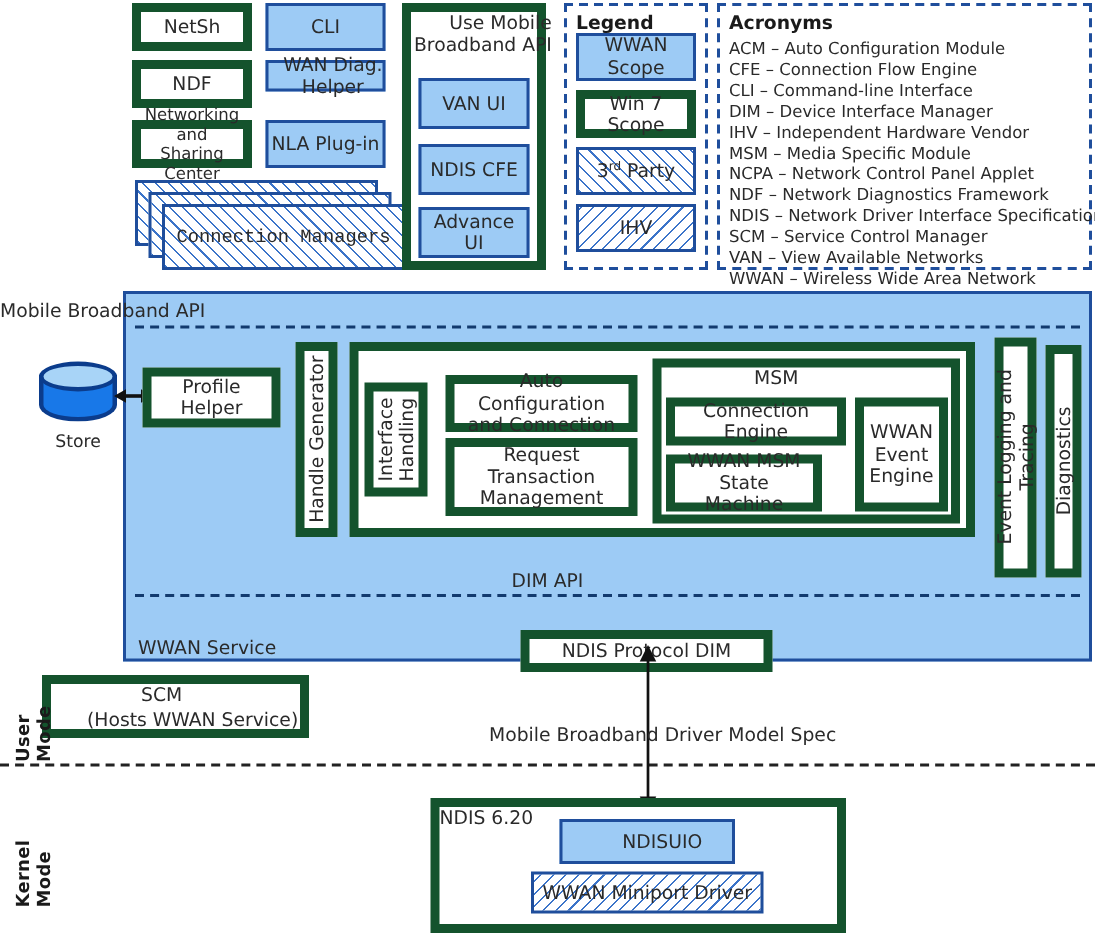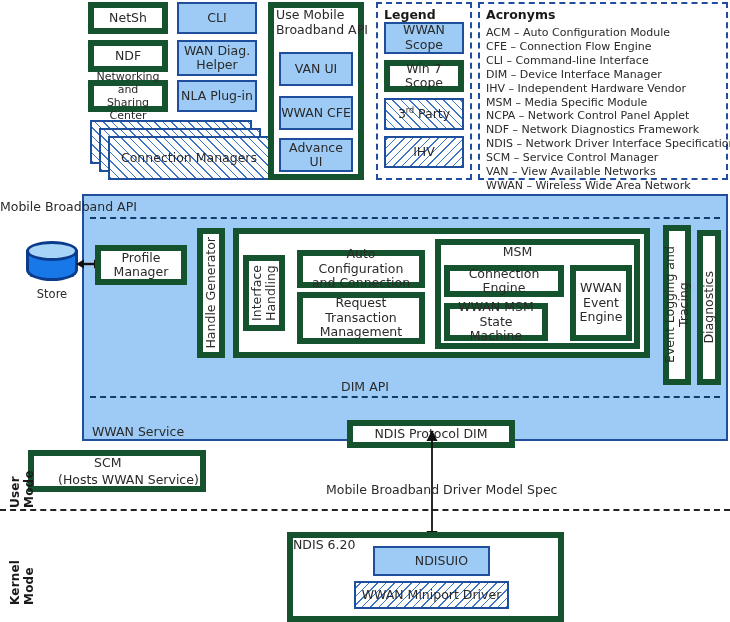--- a/index.html
+++ b/index.html
@@ -51,21 +51,21 @@
     position:absolute;border-top:2px dashed #222222;height:0;
   }
   .dashline.blue{border-top:2px dashed #123a6e;}
 
   .modelabel{
     position:absolute;font-size:12px;font-weight:bold;color:#1a1a1a;
     writing-mode:vertical-rl;transform:rotate(180deg);
     letter-spacing:.2px;
   }
 
-  .freelabel{position:absolute;font-size:12.5px;color:#2a2a2a;white-space:nowrap;}
+  .freelabel{position:absolute;font-size:12.5px;color:#2a2a2a;white-space:nowrap;text-align:right;}
 
   .acro-list{
     position:absolute;font-size:11px;line-height:1.265;color:#2a2a2a;
     white-space:pre;
   }
   .acro-list div{white-space:nowrap;}
 
   
   .store-wrap{position:absolute;}
   .cyl-body{
@@ -91,49 +91,49 @@
 </div>
 
 <div class="box blue" style="left:177px;top:2px;width:80px;height:32px;">
   <span>CLI</span>
 </div>
 
 <div class="box plain" style="left:88px;top:40px;width:80px;height:32px;align-items:center;">
   <span>NDF</span>
 </div>
 
-<div class="box blue" style="left:177px;top:40px;width:80px;height:36px;white-space:pre-line;">
+<div class="box blue" style="left:177px;top:40px;width:80px;height:21px;white-space:pre-line;justify-content:flex-end;">
   <span>WAN Diag.
 Helper</span>
 </div>
 
 <div class="box plain small" style="left:88px;top:80px;width:80px;height:32px;white-space:pre-line;">
   <span>Networking and
 Sharing Center</span>
 </div>
 
 <div class="box blue" style="left:177px;top:80px;width:80px;height:32px;">
   <span>NLA Plug-in</span>
 </div>
 
 <div class="box hatch-f" style="left:90px;top:120px;width:162px;height:44px;"></div>
 <div class="box hatch-f" style="left:99px;top:128px;width:162px;height:44px;"></div>
-<div class="box hatch-f" style="left:108px;top:136px;width:162px;height:44px;">
+<div class="box hatch-f" style="left:108px;top:136px;width:162px;height:44px;font-family:Liberation Mono, monospace;">
   <span>Connection Managers</span>
 </div>
 
 <div class="box plain" style="left:268px;top:2px;width:96px;height:178px;display:block;"></div>
 <div class="freelabel" style="left:276px;top:7px;font-size:12.5px;white-space:pre-line;line-height:1.2;">Use Mobile
 Broadband API</div>
 
 <div class="box blue" style="left:279px;top:52px;width:74px;height:34px;">
   <span>VAN UI</span>
 </div>
 <div class="box blue" style="left:279px;top:96px;width:74px;height:34px;">
-  <span>WWAN CFE</span>
+  <span>NDIS CFE</span>
 </div>
 <div class="box blue" style="left:279px;top:138px;width:74px;height:34px;">
   <span>Advance UI</span>
 </div>
 
 <div class="dashpanel" style="left:376px;top:2px;width:96px;height:178px;"></div>
 <div class="panel-title" style="left:384px;top:7px;">Legend</div>
 
 <div class="box blue" style="left:384px;top:22px;width:80px;height:32px;align-items:flex-end;">
   <span>WWAN Scope</span>
@@ -168,21 +168,21 @@
   <div class="store-cap">Store</div>
 </div>
 <svg class="abs" style="left:76px;top:256px;width:26px;height:16px;" viewBox="0 0 26 16">
   <line x1="4" y1="8" x2="22" y2="8" stroke="#111" stroke-width="2.4"></line>
   <polygon points="0,8 8,3.5 8,12.5" fill="#111"></polygon>
   <polygon points="26,8 18,3.5 18,12.5" fill="#111"></polygon>
 </svg>
 
 <div class="box plain" style="left:95px;top:245px;width:92px;height:40px;white-space:pre-line;">
   <span>Profile
-Manager</span>
+Helper</span>
 </div>
 
 <div class="box plain" style="left:197px;top:228px;width:28px;height:130px;">
   <span class="vert">Handle Generator</span>
 </div>
 
 <div class="box plain" style="left:233px;top:228px;width:417px;height:130px;display:block;"></div>
 
 <div class="box plain" style="left:243px;top:255px;width:42px;height:76px;">
   <span class="vert" style="white-space:pre-line;line-height:1.15;text-align:center;">Interface

